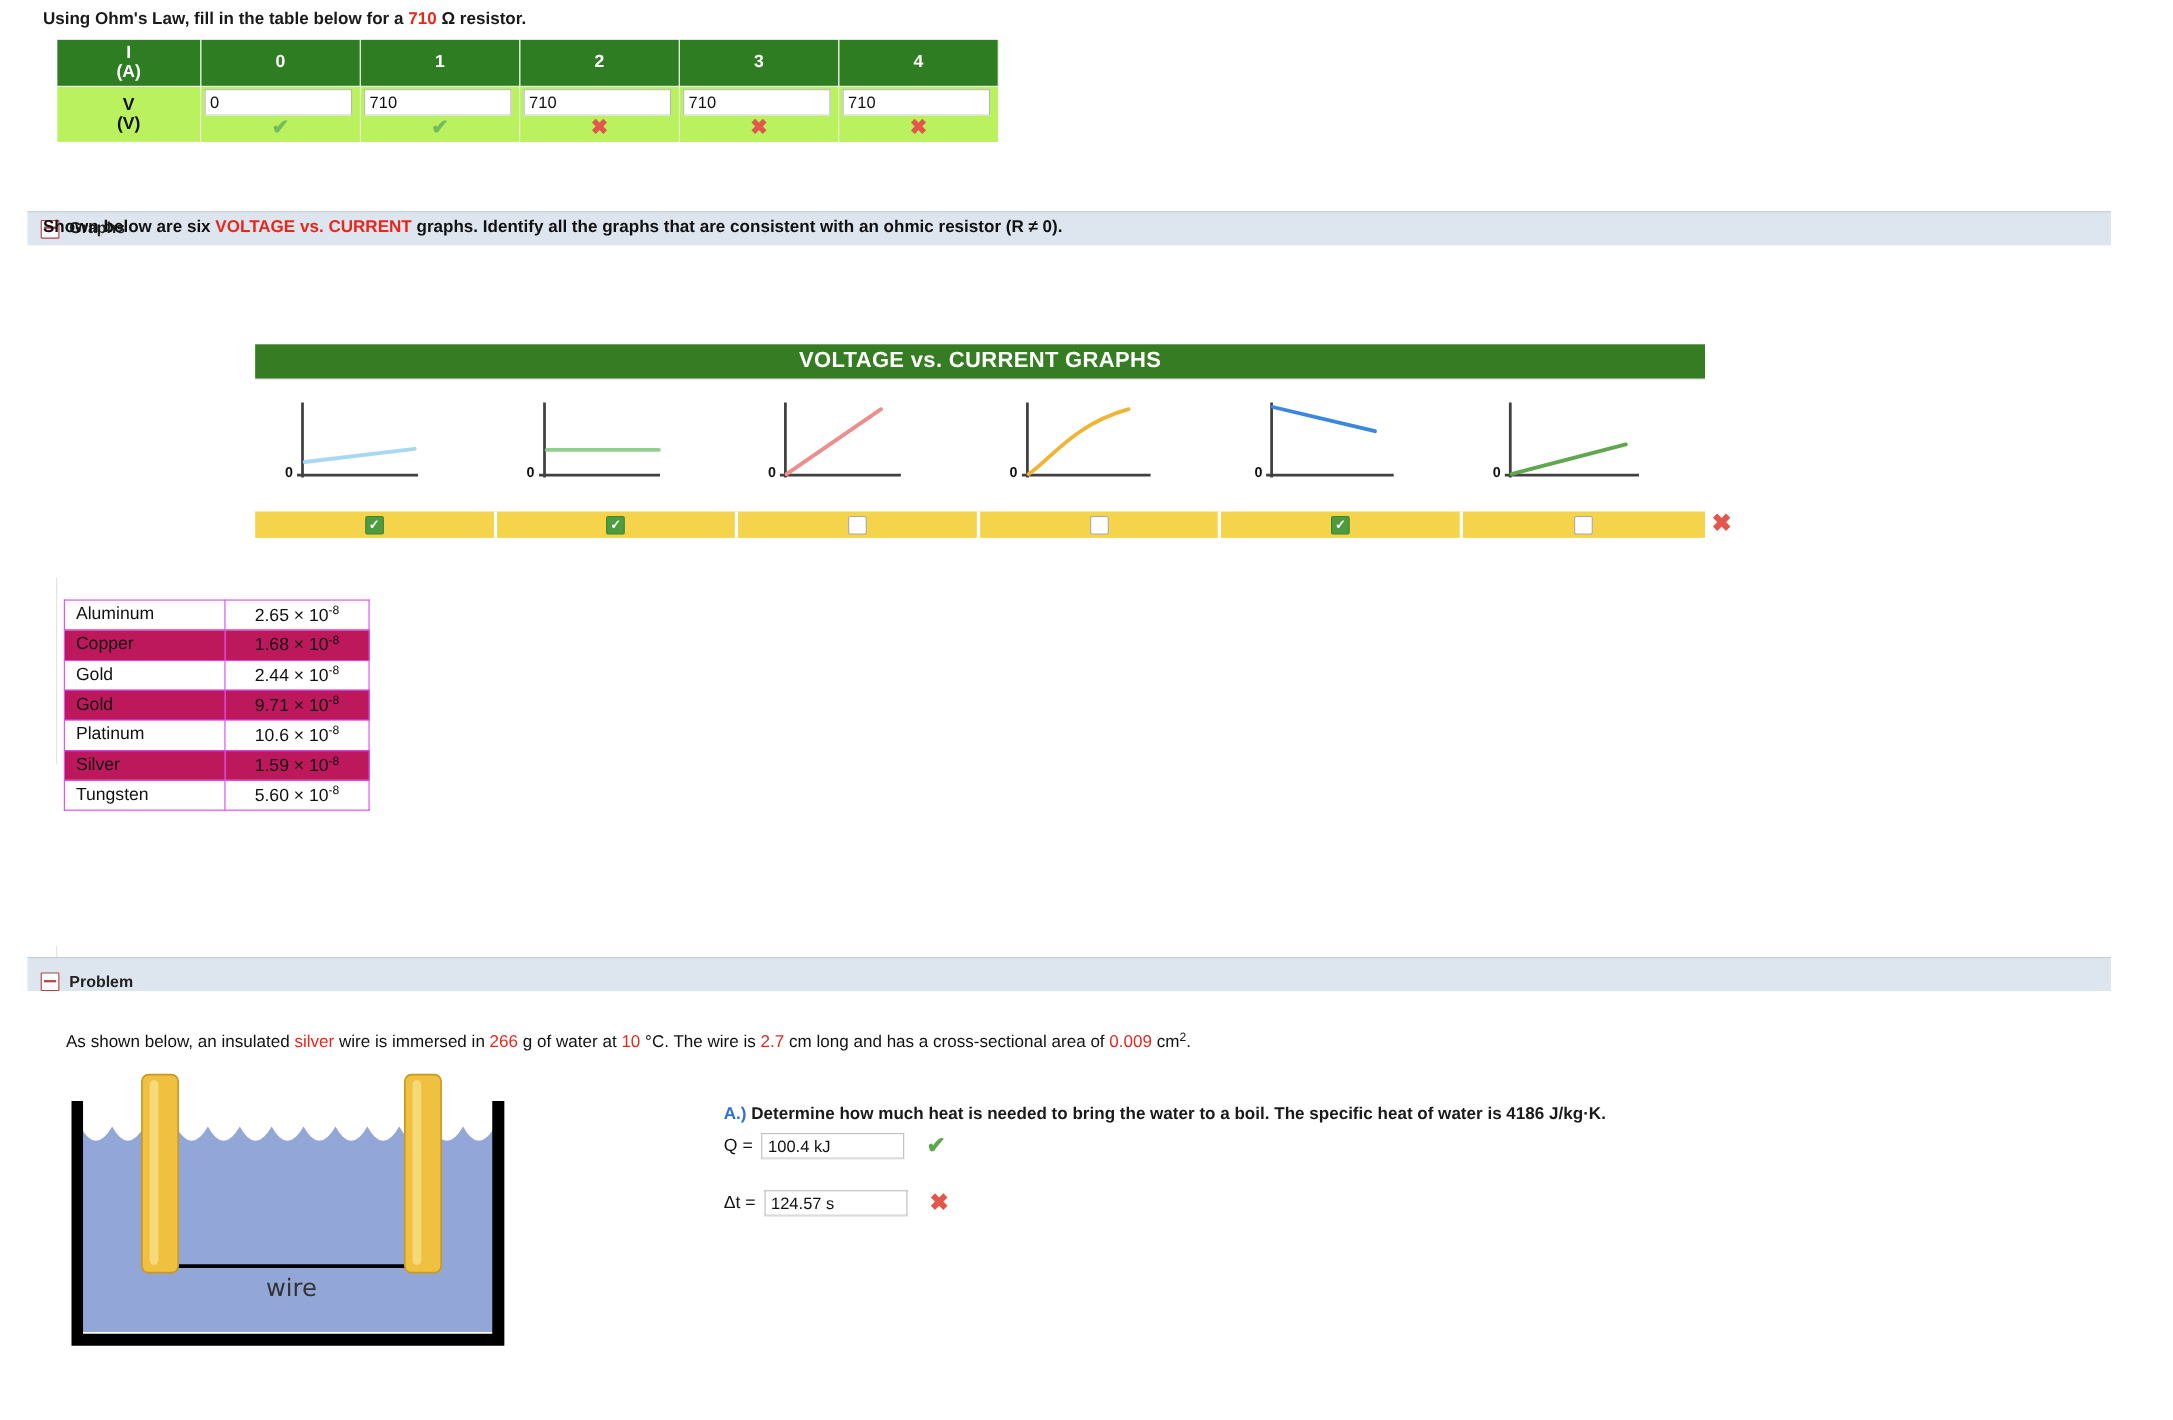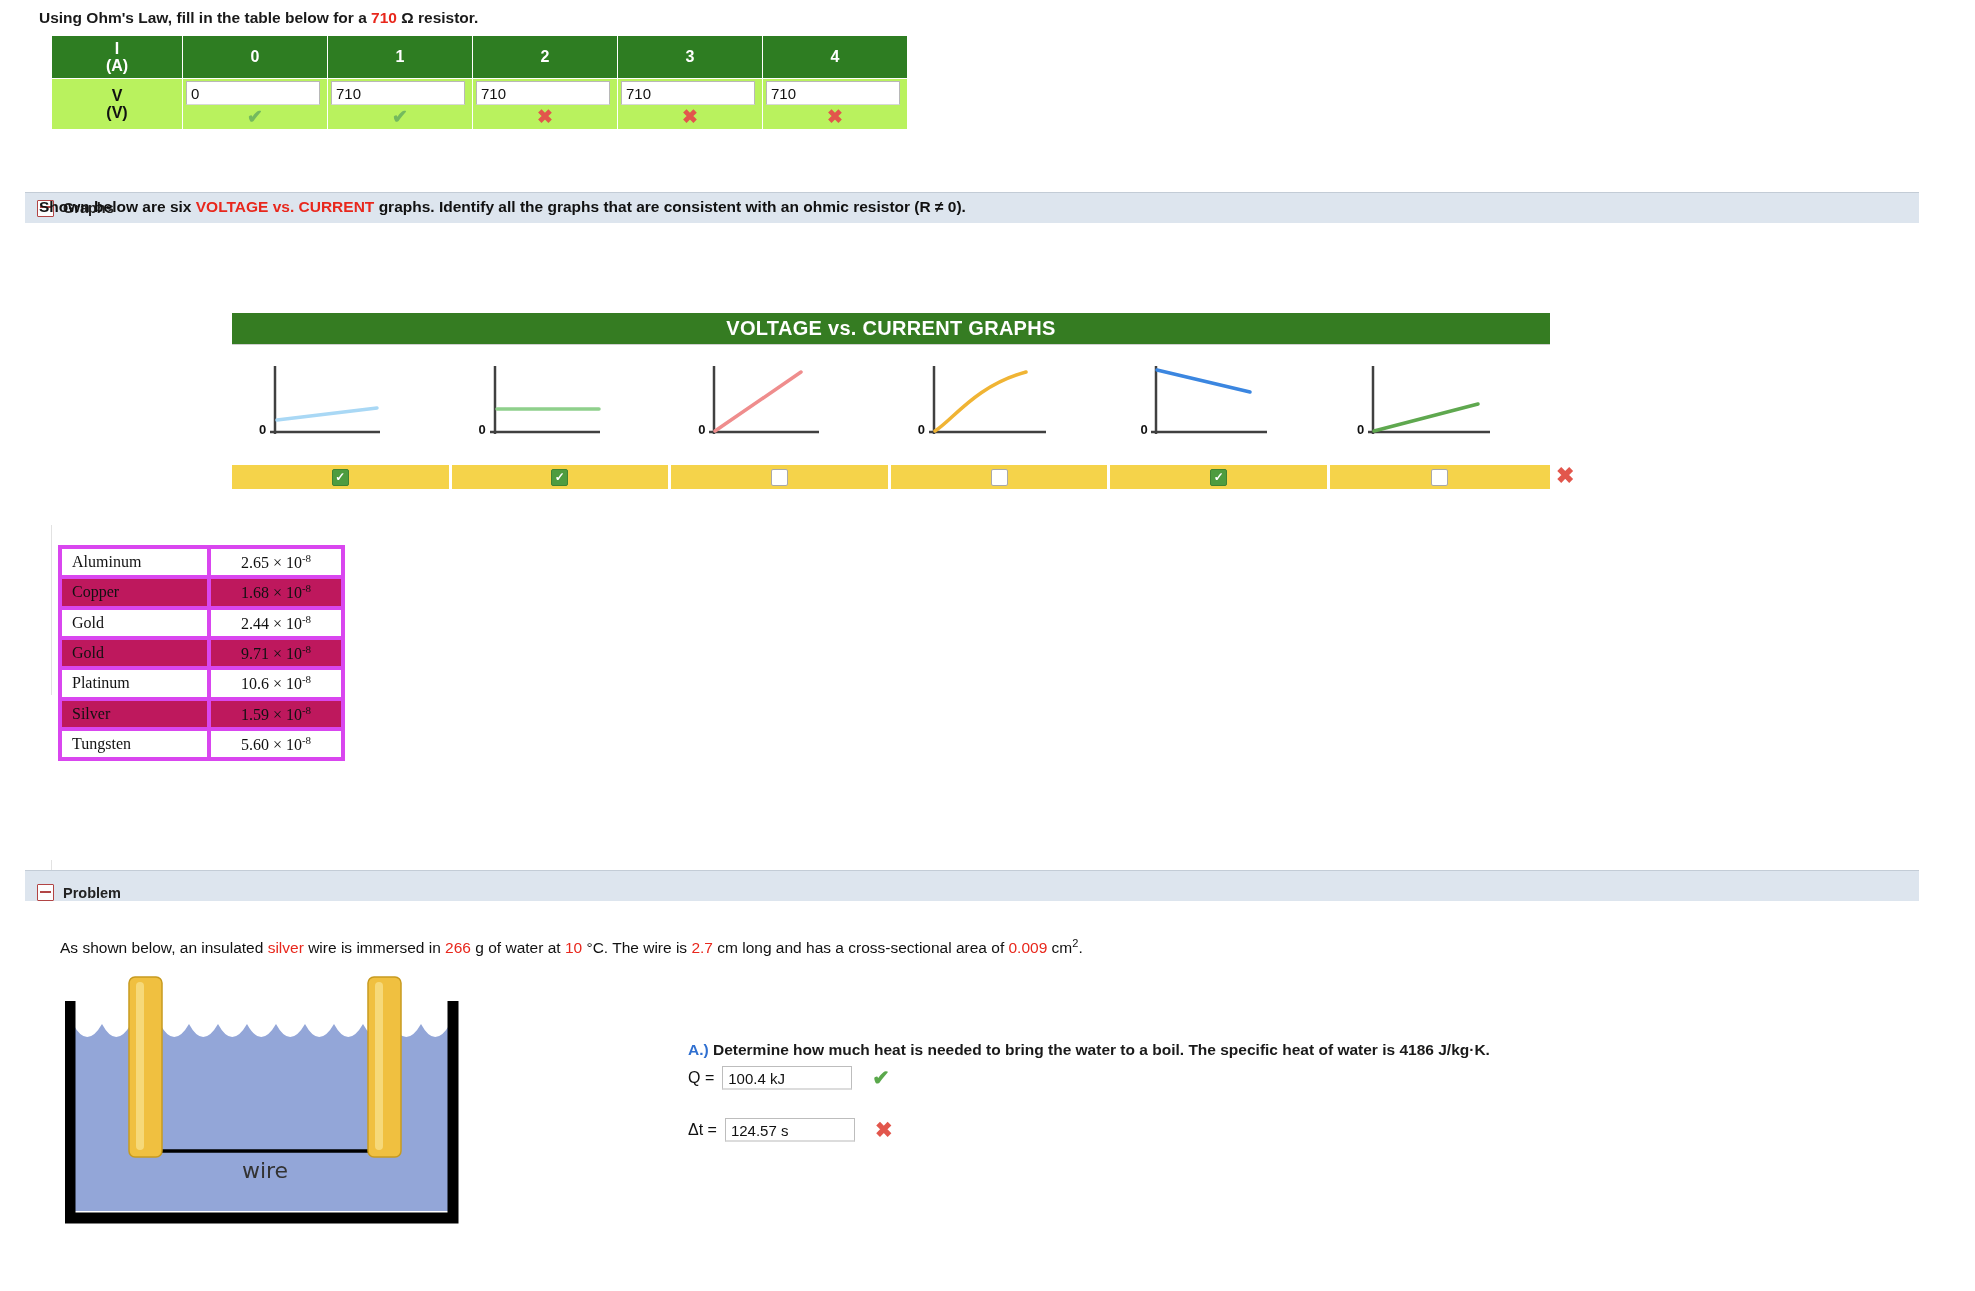--- a/index.html
+++ b/index.html
@@ -59,31 +59,31 @@
   .gbox:last-child{border-right:none;}
   .cb{width:15px;height:15px;border:1px solid #a9a9a9;background:#ffffff;border-radius:2px;}
   .cb.checked{background:#4e9c3f;border-color:#3f8433;color:#fff;font-size:12px;
               line-height:15px;text-align:center;font-weight:bold;}
   .rowmark{position:absolute;left:1556px;top:463px;color:#e2564c;font-size:22px;font-weight:bold;}
 
   
   .res-table{position:absolute;left:58px;top:545px;border-collapse:collapse;font-size:16px;}
   .res-table th{background:#f2cf53;color:#111;font-weight:bold;font-size:15.5px;
                 border:1px solid #ffffff;padding:5px 10px;line-height:18px;}
-  .res-table td{padding:3px 10px;border:4px solid #d946ef;font-size:16px;color:#111;font-family:Liberation Serif, serif;}
+  .res-table td{padding:3px 10px;border:1px solid #d946ef;font-size:16px;color:#111;}
   .res-table td.mat{text-align:left;min-width:125px;}
   .res-table td.val{text-align:center;min-width:110px;}
   .res-table tr.alt td{background:#be185d;}
   .res-table tr.plain td{background:#ffffff;}
   sup{font-size:11px;vertical-align:super;}
 
   
   .prob-text{position:absolute;left:60px;top:937px;font-weight:normal;font-size:15.5px;}
   .beaker{position:absolute;left:65px;top:966px;}
-  .qa{position:absolute;left:688px;margin-top:37px;}
+  .qa{position:absolute;left:658px;}
   .qa-head{font-weight:bold;font-size:15.5px;color:#1a1a1a;line-height:22px;}
   .blue{color:#2f6fd0;}
   .ansline{display:flex;align-items:center;margin-top:5px;}
   .ansline .lbl{font-size:16px;margin-right:8px;color:#111;}
   .ansbox{width:130px;height:24px;background:#fff;border:1px solid #bdbdbd;
           border-bottom:2px solid #dcdcdc;font-size:15px;color:#111;
           padding:0 5px;box-sizing:border-box;line-height:23px;
           font-family:"Liberation Sans",sans-serif;}
   .ansmark{margin-left:20px;font-size:21px;font-weight:bold;}
   .ansmark.ok{color:#5aa84b;}

